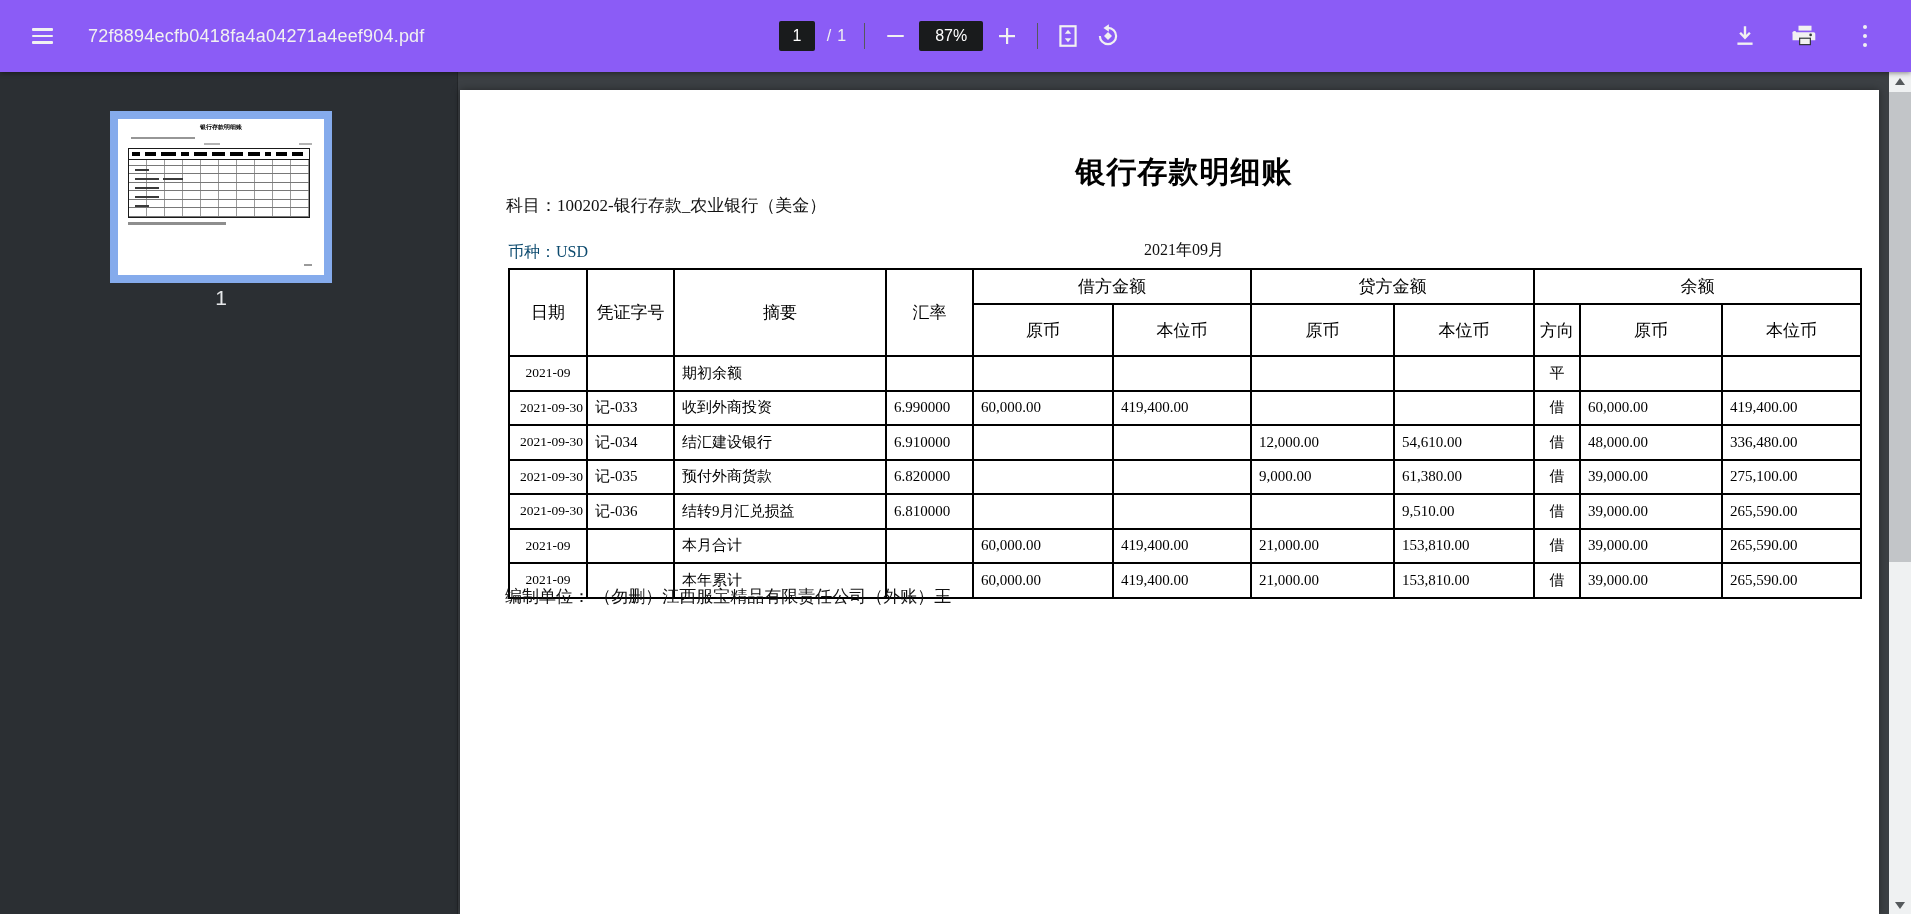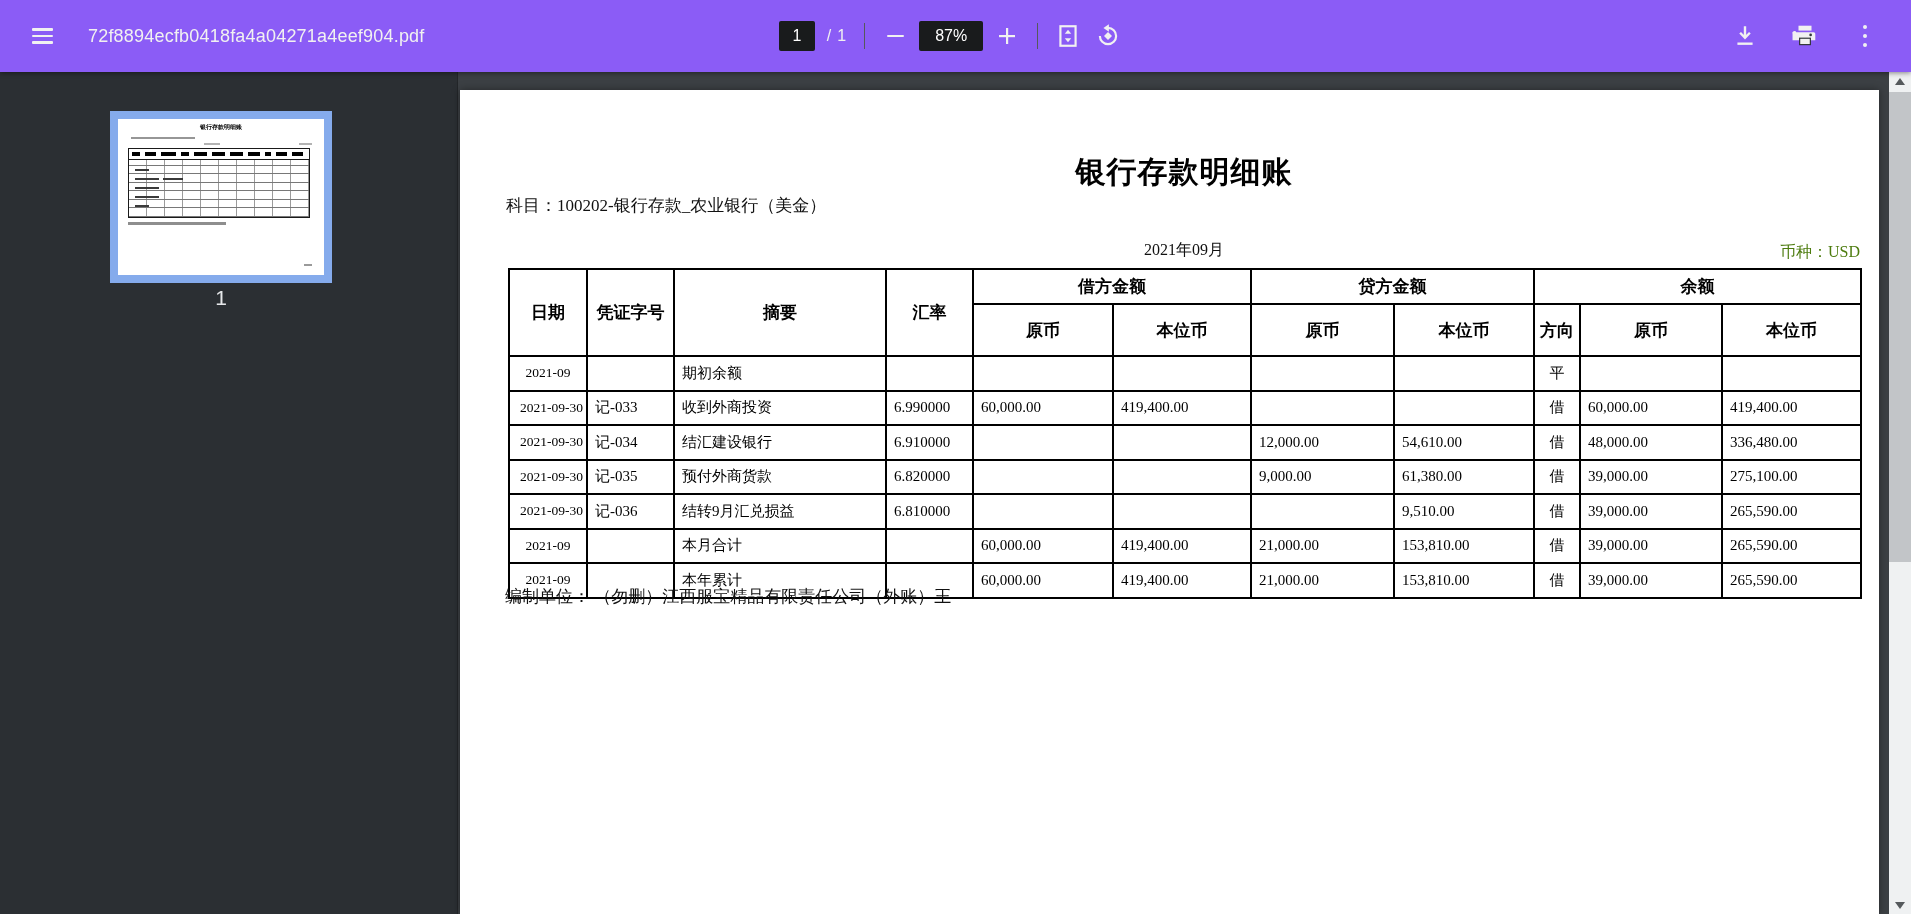--- a/index.html
+++ b/index.html
@@ -56,26 +56,26 @@
 
   
   .page{position:absolute;left:460px;top:90px;width:1419px;height:824px;background:#fff;
         box-shadow:0 0 8px rgba(0,0,0,.4)}
   .doc-title{position:absolute;top:62px;left:48px;width:1352px;text-align:center;color:#000;
              font-family:"Liberation Serif",serif;font-weight:bold;font-size:30px;letter-spacing:1px}
   .doc-subject{position:absolute;top:104px;left:46px;font-family:"Liberation Serif",serif;
                font-size:17px;color:#111}
   .doc-period{position:absolute;top:150px;left:48px;width:1352px;text-align:center;
               font-family:"Liberation Serif",serif;font-size:16px;color:#111}
-  .doc-currency{position:absolute;top:152px;left:48px;width:1352px;text-align:right;
-                font-family:"Liberation Serif",serif;font-size:16px;color:#4d7c0f}
+  .doc-currency{position:absolute;top:152px;left:48px;width:1352px;
+                font-family:"Liberation Serif",serif;font-size:16px;color:#0c4a6e}
   .ledger{position:absolute;top:178px;left:48px;width:1352px;border-collapse:collapse;
           table-layout:fixed;font-family:"Liberation Serif",serif;color:#000}
   .ledger th,.ledger td{border:2px solid #000;padding:0 7px;white-space:nowrap;overflow:hidden}
-  .ledger thead th{font-size:17px;font-weight:bold;text-align:center;padding:0 2px}
+  .ledger thead th{font-size:17px;font-weight:normal;text-align:center;padding:0 2px}
   .ledger tr.h1{height:35px}
   .ledger tr.h2{height:52px}
   .ledger tbody tr{height:34.5px}
   .ledger tbody td{font-size:15px}
   .ledger tbody td.c0{font-size:13.5px;padding:0 10px}
   .ac{text-align:center}.al{text-align:left}.ar{}
   .doc-footer{position:absolute;top:495px;left:45px;font-family:Liberation Serif, serif;
               font-size:17px;color:#111}
 
   

